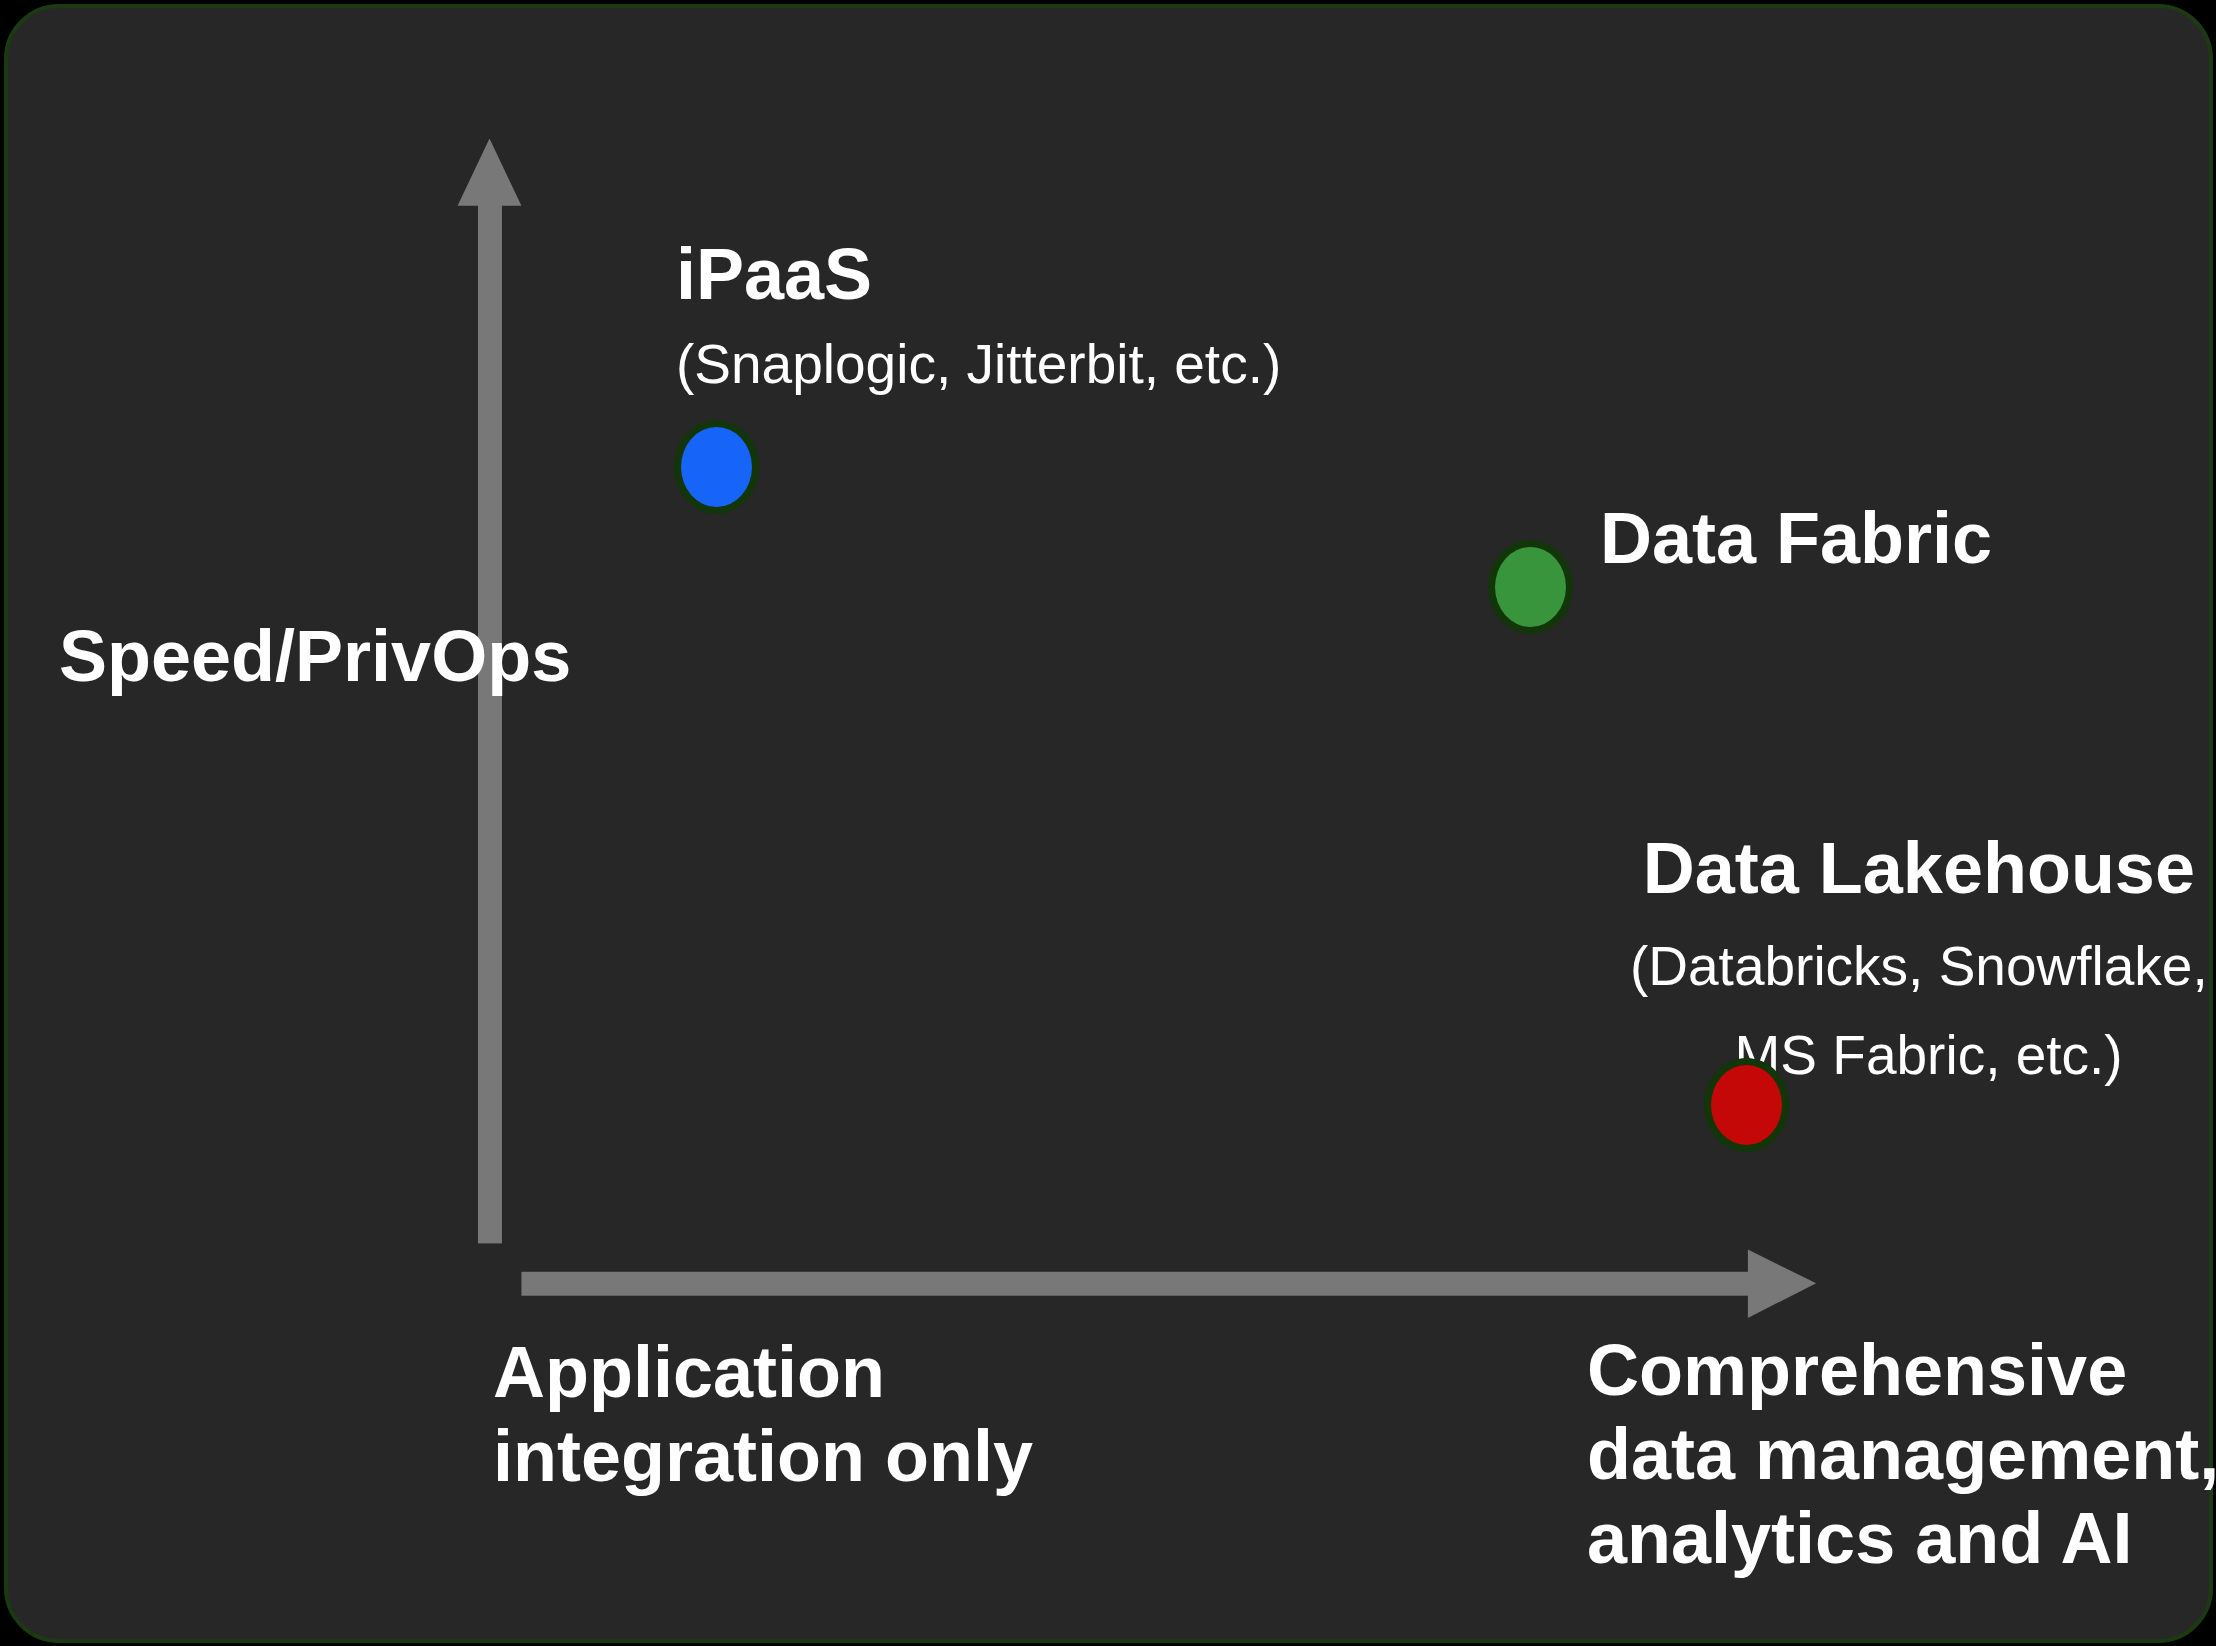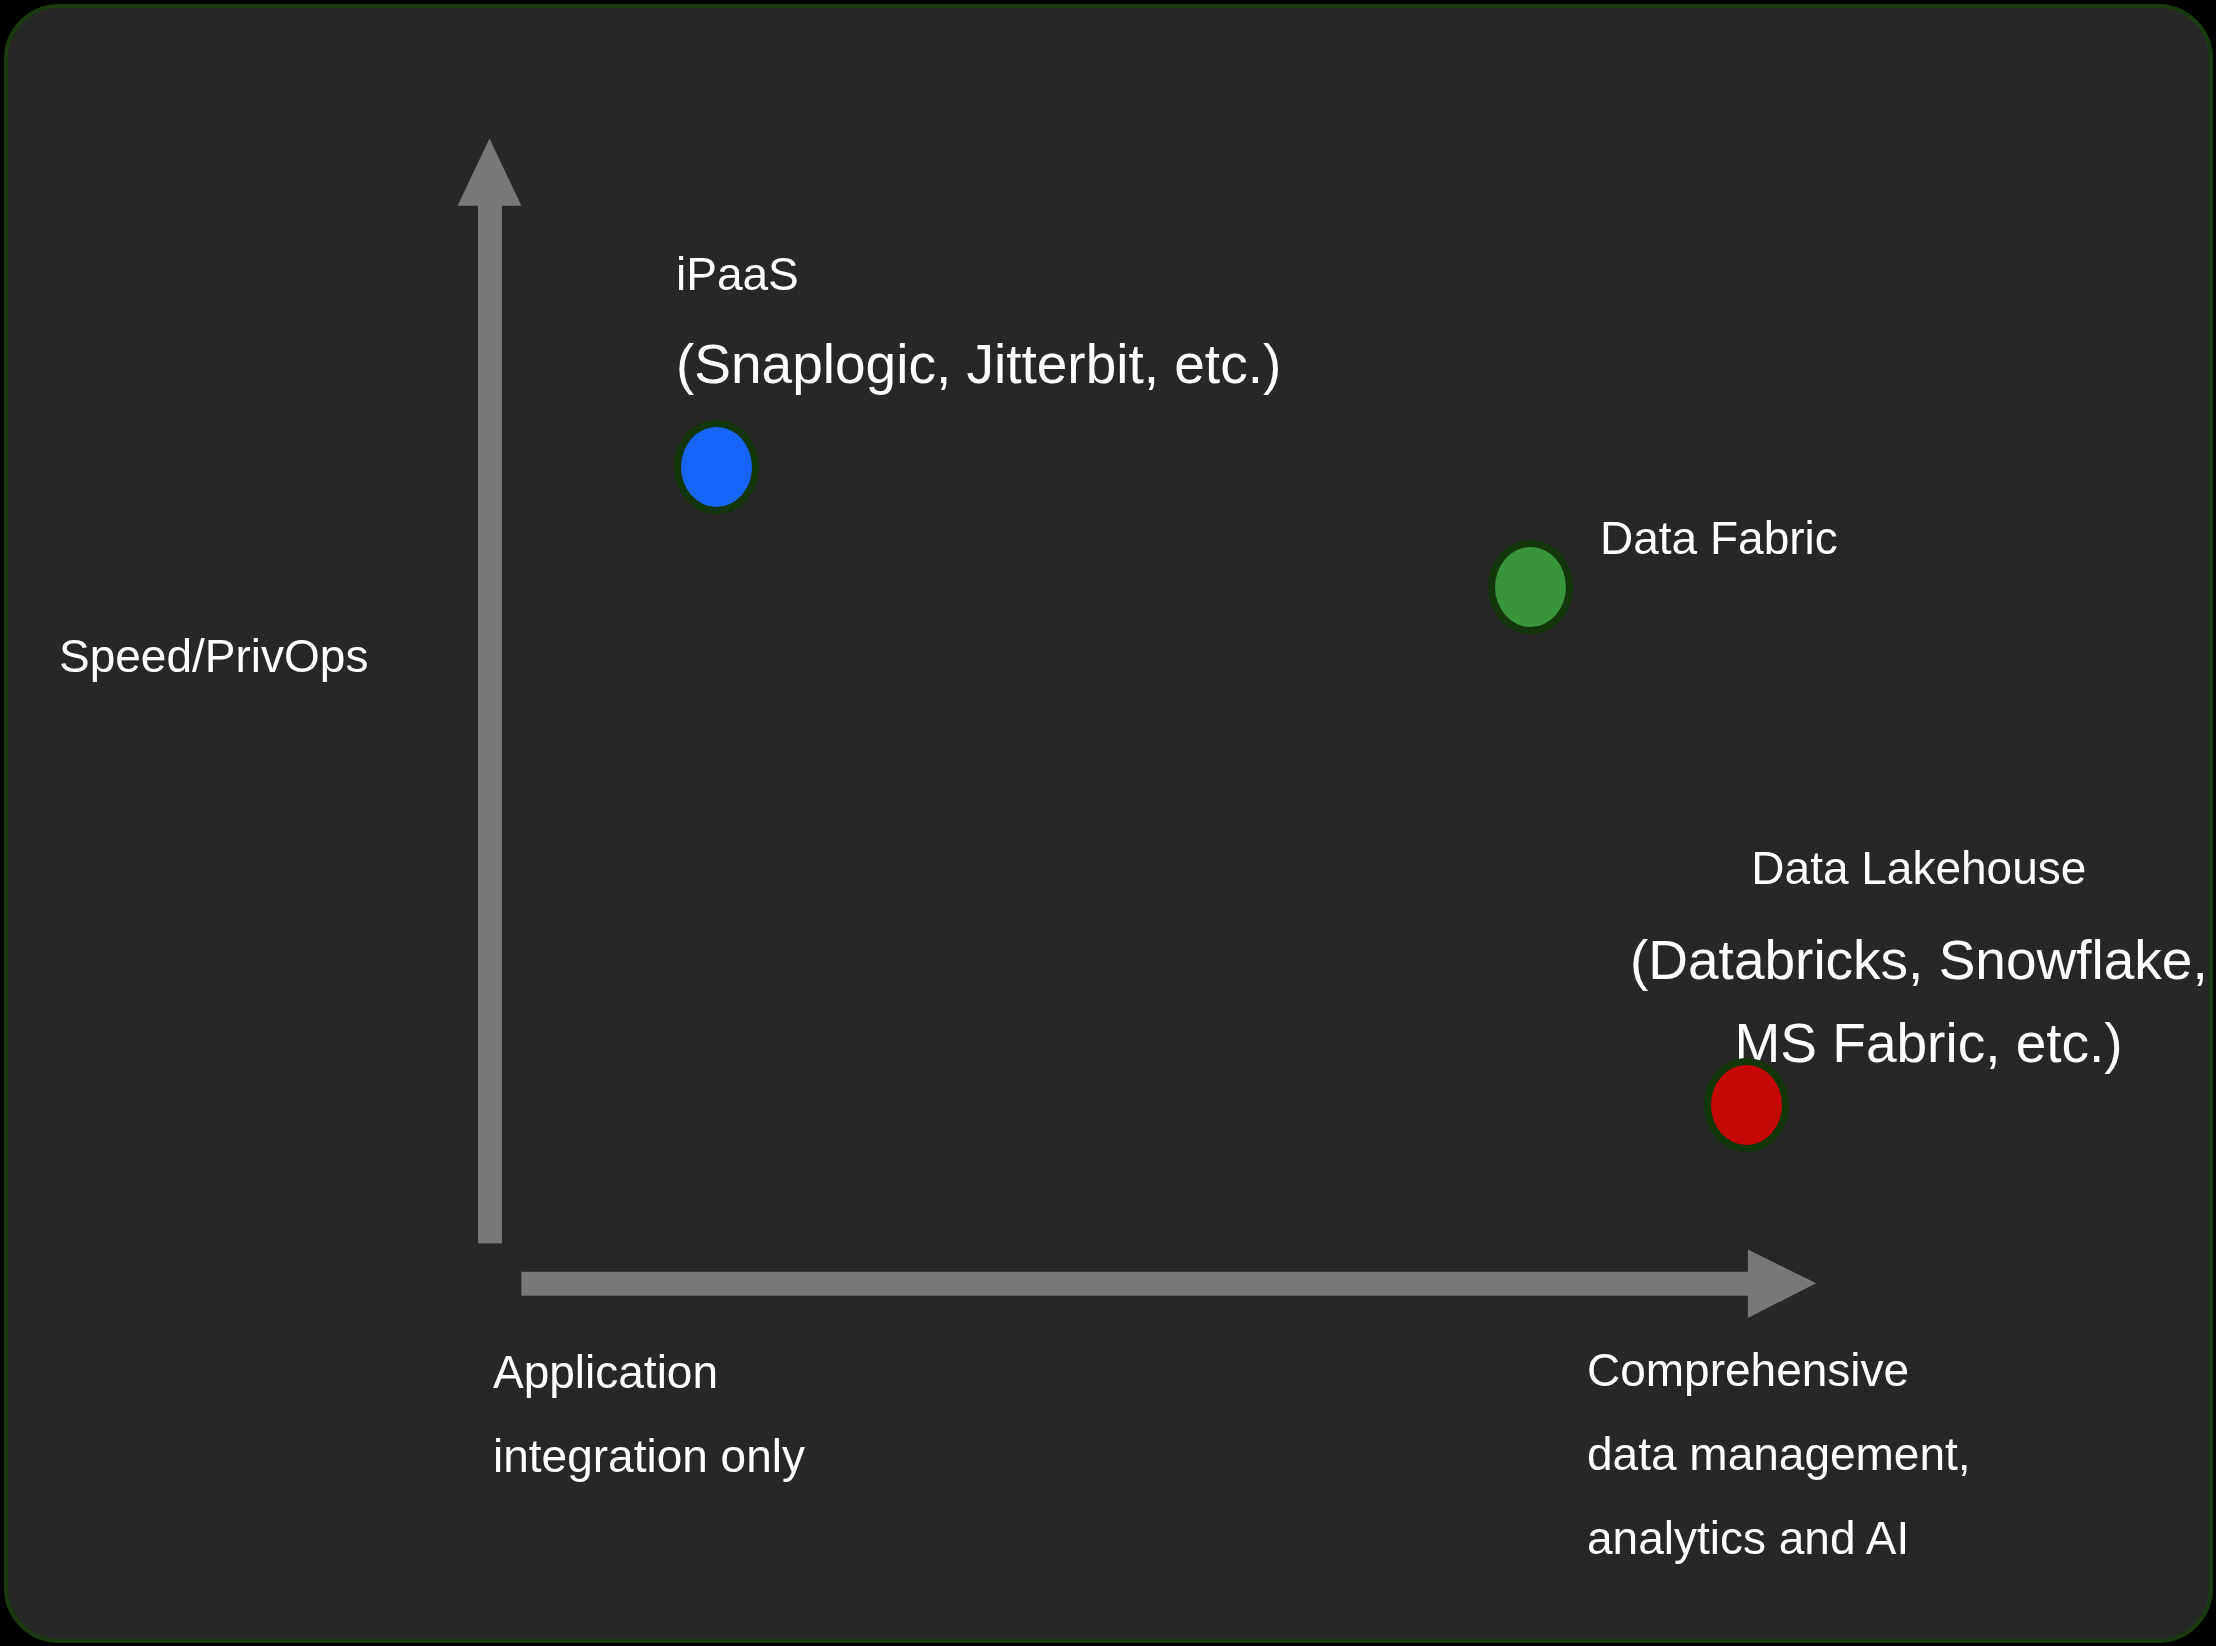--- a/index.html
+++ b/index.html
@@ -28,40 +28,40 @@
     left: 0; top: 0;
     width: 2217px; height: 1647px;
   }
   .arrows .shape { fill: var(--arrow, #787878); }
 
   .lbl {
     position: absolute;
     color: var(--text, #fff);
     white-space: nowrap;
   }
-  .big   { font-size: 46px; line-height: 84px; }
+  .big   { font-size: 72px; line-height: 84px; font-weight: bold; }
   .small { font-size: 55px; line-height: 65px; }
 
   .dot {
     position: absolute;
     width: 85px; height: 94px;
     border-radius: 50%;
     border: 7px solid var(--dot_border, #123509);
     box-sizing: border-box;
   }
   .dot-ipaas     { left: 674px;  top: 420px;  background: var(--ipaas_dot, #1765f8); }
   .dot-fabric    { left: 1488px; top: 540px;  background: var(--fabric_dot, #39953b); }
   .dot-lakehouse { left: 1704px; top: 1058px; background: var(--lakehouse_dot, #c40707); }
 
   .y-axis-label      { left: 59px;   top: 614px; }
   .ipaas-label       { left: 676px;  top: 232px; }
   .ipaas-label .small{ margin-top: 16px; }
   .fabric-label      { left: 1600px; top: 468px; margin-top: 28px; }
   .lakehouse-label   { left: 1630px; top: 826px; text-align: center; }
-  .lakehouse-label .small { margin-top: 18px; }
+  .lakehouse-label .small { margin-top: 24px; }
   .lakehouse-sub2    { padding-left: 19.5px; }
   .x-left-label      { left: 493px;  top: 1330px; }
   .x-right-label     { left: 1587px; top: 1328px; }
 </style>
 </head>
 <body>
 
 <div class="stage">
 
   <div class="panel"></div>

